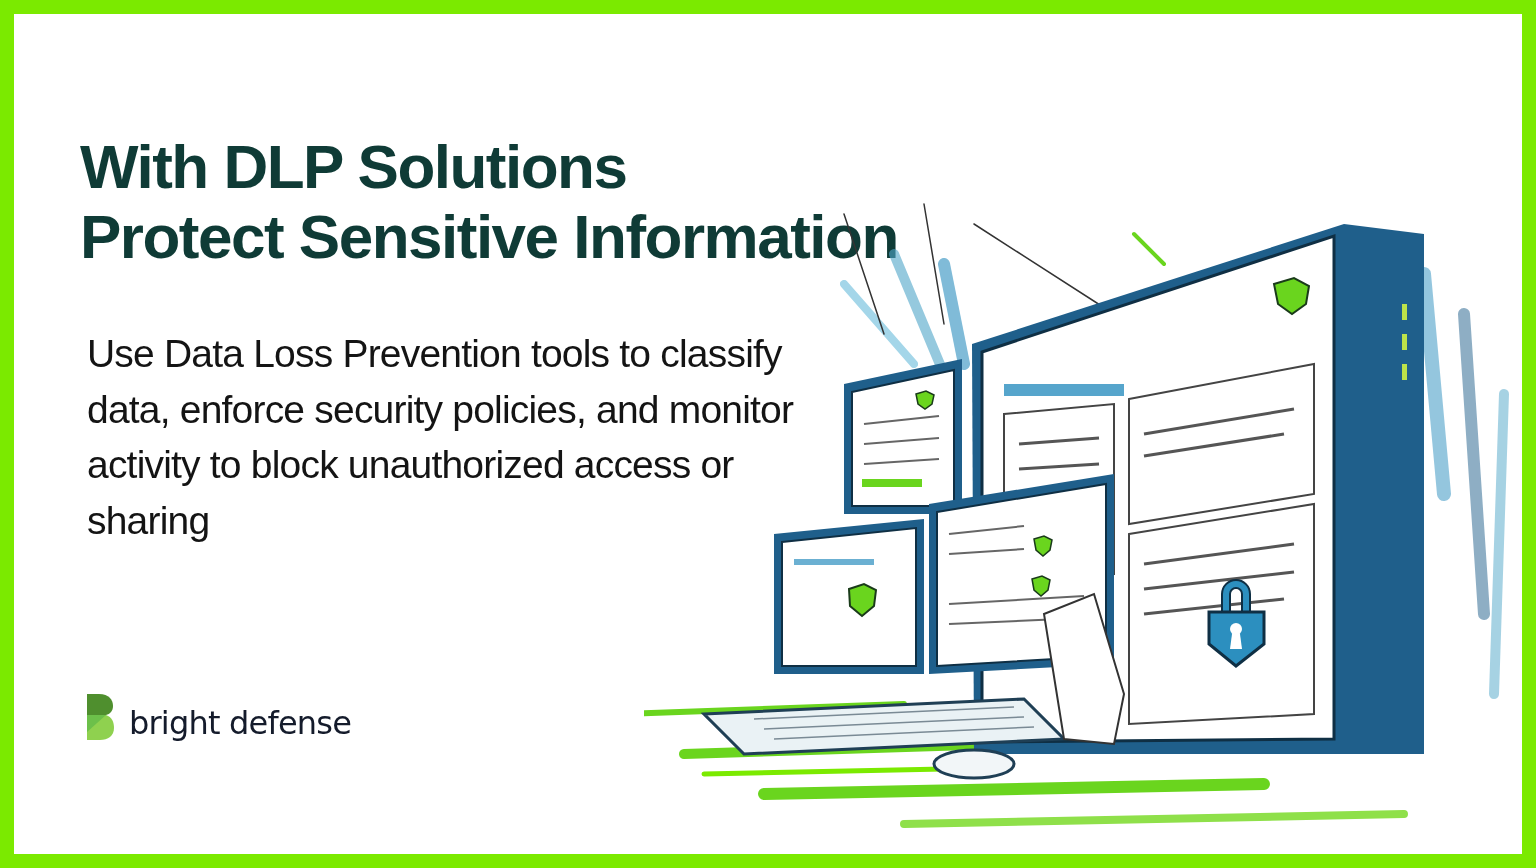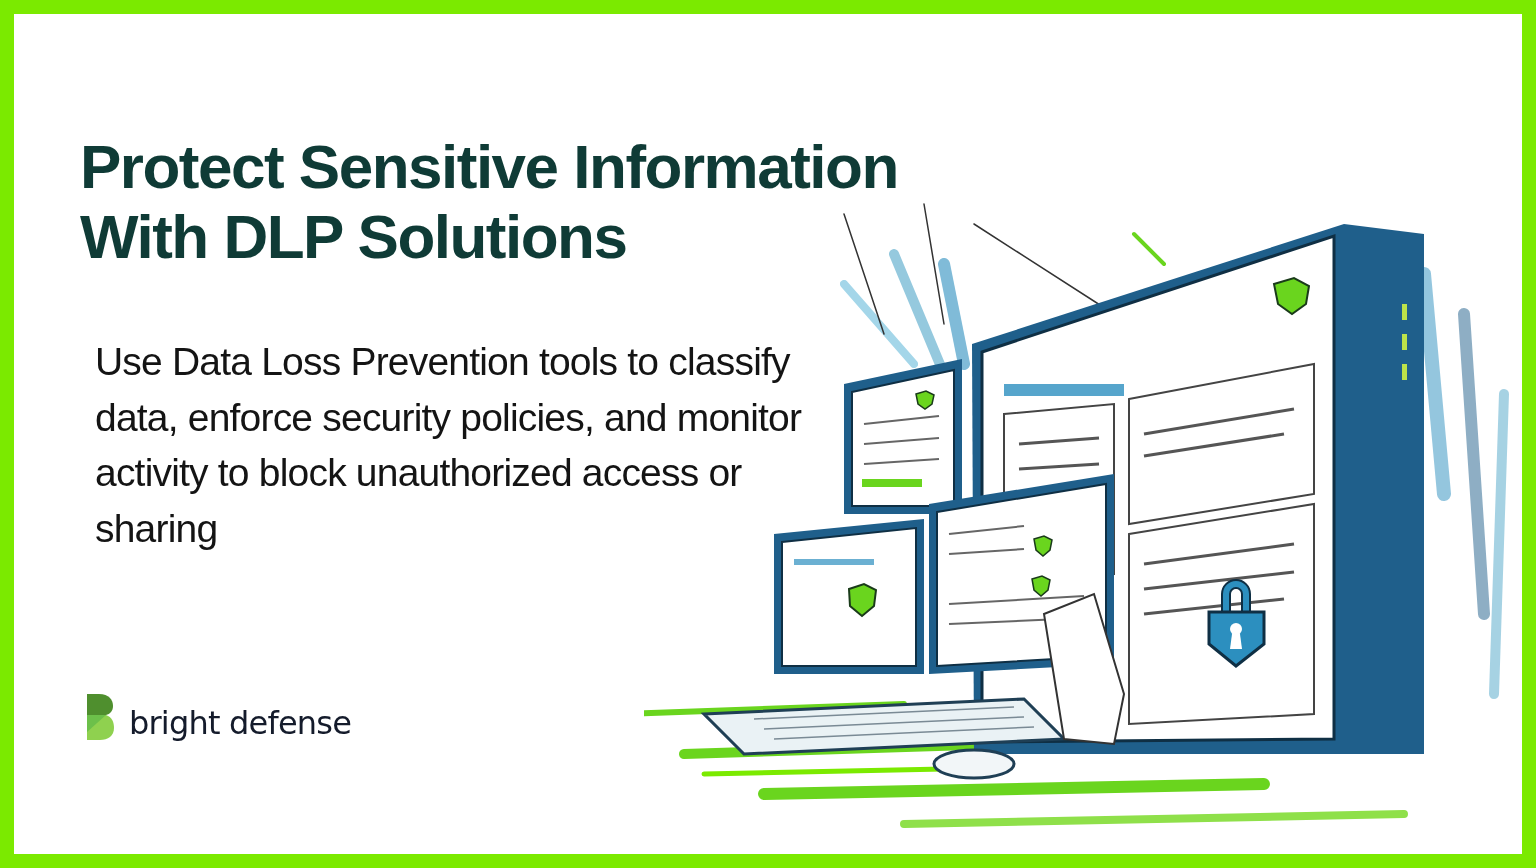--- a/index.html
+++ b/index.html
@@ -1,32 +1,32 @@
 <!DOCTYPE html>
 <html><head>
 <meta charset="utf-8">
 <style>
   html, body { margin: 0; padding: 0; }
   body { width: 1536px; height: 868px; overflow: hidden; background: #7bea00; font-family: "Liberation Sans", sans-serif; }
   .frame { position: absolute; left: 14px; top: 14px; width: 1508px; height: 840px; background: #ffffff; overflow: hidden; }
   .title { position: absolute; left: 66px; top: 118px; margin: 0; color: #0f3b36; font-family: "Liberation Sans", sans-serif; font-weight: 700; font-size: 62px; line-height: 70px; letter-spacing: -1.5px; }
   .title span { display: block; }
-  .subtitle { position: absolute; left: 69px; top: 308px; width: 720px; margin: 12px; color: #141414; font-family: "Liberation Sans", sans-serif; font-size: 39px; line-height: 55.5px; letter-spacing: -0.8px; }
+  .subtitle { position: absolute; left: 69px; top: 308px; width: 720px; margin: 4px; color: #141414; font-family: "Liberation Sans", sans-serif; font-size: 39px; line-height: 55.5px; letter-spacing: -0.8px; }
   .brand { position: absolute; left: 71px; top: 678px; display: flex; align-items: flex-end; gap: 14px; }
   .brand-text { font-family: "DejaVu Sans", sans-serif; font-size: 32px; color: #141b2b; letter-spacing: -0.8px; }
   .illustration { position: absolute; left: 630px; top: 180px; width: 878px; height: 660px; }
 </style>
 </head>
 <body>
 
 <div class="frame">
 
   <h1 class="title">
+    <span>With DLP Solutions</span>
     <span>Protect Sensitive Information</span>
-    <span>With DLP Solutions</span>
   </h1>
 
   <p class="subtitle">Use Data Loss Prevention tools to classify data, enforce security policies, and monitor activity to block unauthorized access or sharing</p>
 
   <div class="brand">
     <svg width="30" height="50" viewBox="0 0 30 50">
       <path d="M2 2 H14 C24 2 28 8 28 14 C28 19 25 22 21 23 L2 23 Z" fill="#4f8f2e"></path>
       <path d="M2 23 L21 23 C27 25 29 30 29 36 C29 44 23 48 15 48 L2 48 Z" fill="#8fd14f"></path>
       <path d="M2 23 L21 23 L2 40 Z" fill="#6cc04a"></path>
     </svg>

